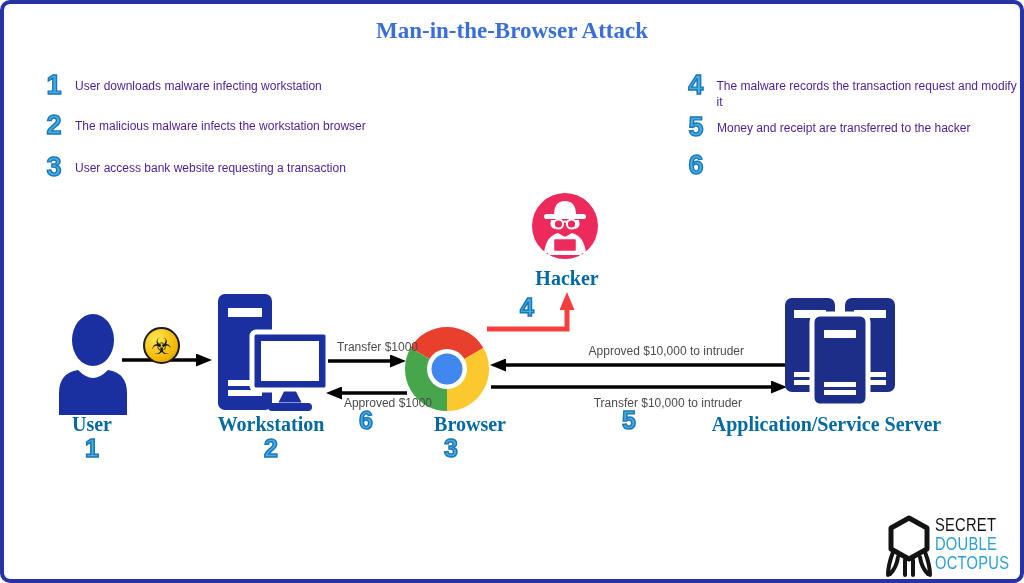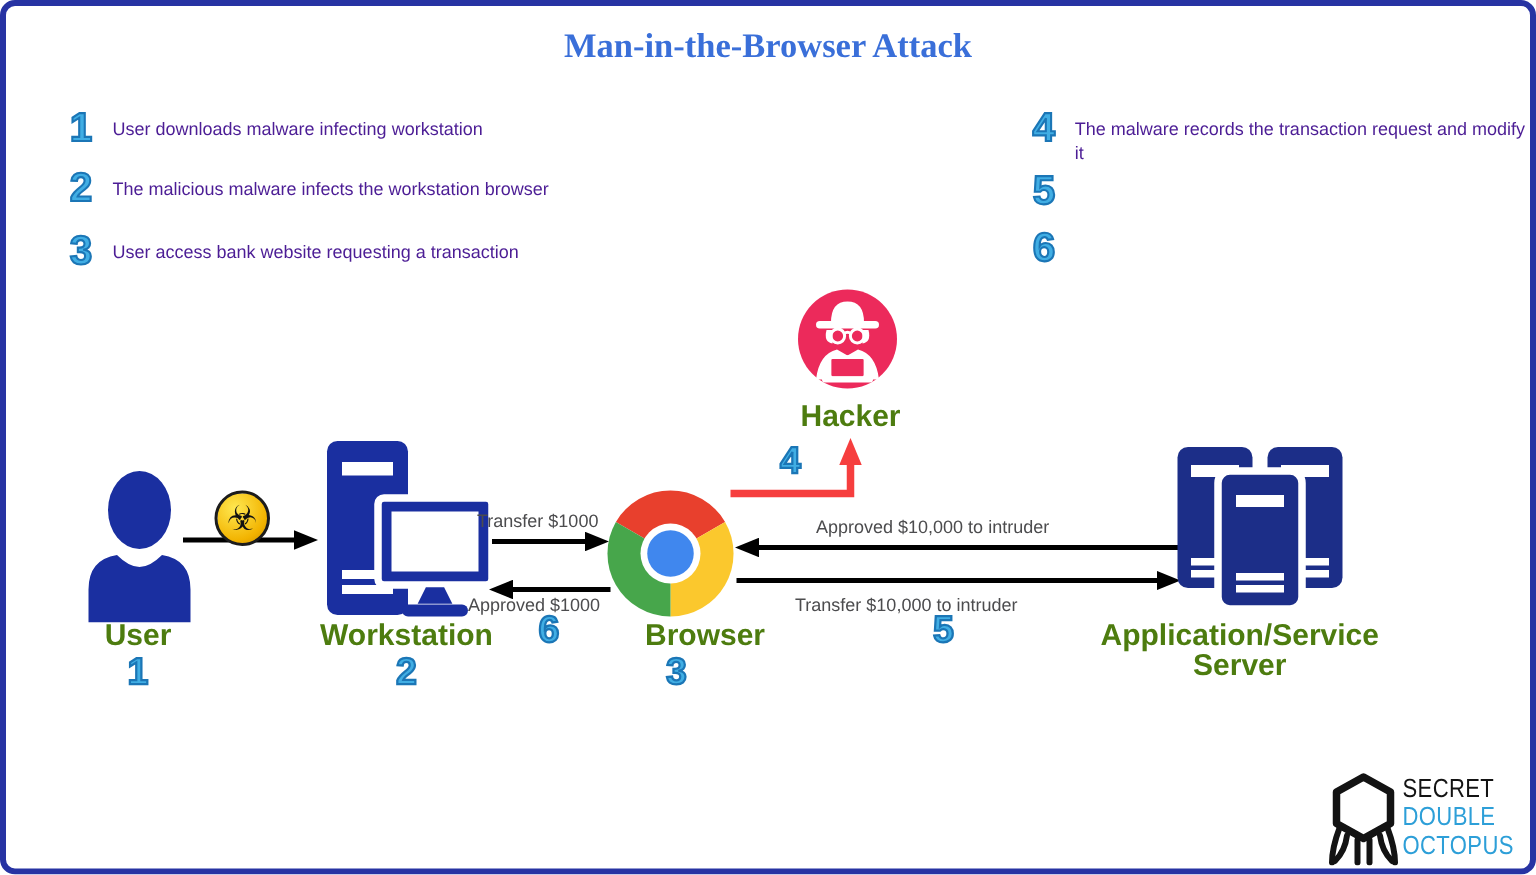--- a/index.html
+++ b/index.html
@@ -17,28 +17,28 @@
   .step .num{
     font-weight:bold;font-size:27px;line-height:1;width:24px;text-align:center;
     color:var(--num_blue,#41aee4);-webkit-text-stroke:1.4px var(--num_stroke,#1b76b6);
   }
   .step .txt{font-size:12px;color:#4c1d95;margin:7px 0 0 9px;max-width:320px;line-height:1.3;}
   .s1{left:38px;top:68px}.s2{left:38px;top:108px}.s3{left:38px;top:150px}
   .s4{left:680px;top:68px}.s5{left:680px;top:110px}.s6{left:680px;top:148px}
   .s6 .txt{max-width:282px}
   .abs{position:absolute;}
   .nlabel{
-    position:absolute;font-family:Liberation Sans, sans-serif;font-weight:bold;
-    font-size:20px;color:#4d7c0f;text-align:center;line-height:1;
+    position:absolute;font-family:Liberation Serif, serif;font-weight:bold;
+    font-size:20px;color:#0369a1;text-align:center;line-height:1;
   }
   .nnum{
     position:absolute;font-weight:bold;font-size:25px;line-height:1;text-align:center;
     color:var(--num_blue,#41aee4);-webkit-text-stroke:1.5px var(--num_stroke,#1b76b6);
   }
-  .caption{position:absolute;font-size:12px;color:#4c4c4e;text-align:left;line-height:1.25;}
+  .caption{position:absolute;font-size:12px;color:#4c4c4e;text-align:right;line-height:1.25;}
   .biohazard{
     position:absolute;left:139px;top:323px;width:37px;height:37px;border-radius:50%;
     background:radial-gradient(circle at 35% 30%, #ffe851, #f2b300 68%, #c98d00);
     border:2px solid #1c1c1c;box-sizing:border-box;display:flex;align-items:center;justify-content:center;
     font-family:"DejaVu Sans",sans-serif;font-size:23px;color:#111;
   }
   .logo-text{position:absolute;left:931px;top:512px;font-weight:normal;font-size:17.5px;line-height:19px;}
   .logo-line{transform:scaleX(0.84);transform-origin:left;letter-spacing:.3px;white-space:nowrap;}
   .logo-line.black{color:#131313;}
   .logo-line.blue{color:var(--logo_blue,#2d9fd8);}
@@ -63,20 +63,21 @@
     <span class="num">3</span>
     <span class="txt">User access bank website requesting a transaction</span>
   </div>
 
   <div class="step s4">
     <span class="num">4</span>
     <span class="txt">The malware records the transaction request and modify it</span>
   </div>
   <div class="step s5">
     <span class="num">5</span>
+    <span class="txt">Money and receipt are  transferred to the hacker</span>
   </div>
   <div class="step s6">
     <span class="num">6</span>
   </div>
 
   <svg class="abs" style="left:0;top:0" width="1016" height="575">
     <defs>
       <marker id="mb" viewBox="0 0 16 13" markerWidth="16" markerHeight="13" refX="2" refY="6.5" orient="auto" markerUnits="userSpaceOnUse">
         <path d="M0,0 L16,6.5 L0,13 Z" fill="#000"></path>
       </marker>
@@ -159,21 +160,21 @@
   <div class="nnum" style="left:197px;top:432px;width:140px">2</div>
   <div class="nnum" style="left:397px;top:432px;width:100px">3</div>
 
   <div class="nnum" style="left:503px;top:291px;width:40px">4</div>
   <div class="nnum" style="left:605px;top:404px;width:40px">5</div>
   <div class="nnum" style="left:342px;top:404px;width:40px">6</div>
 
   <div class="caption" style="left:314px;top:336px;width:100px">Transfer $1000</div>
   <div class="caption" style="left:308px;top:392px;width:120px">Approved $1000</div>
   <div class="caption" style="left:540px;top:340px;width:200px">Approved $10,000 to intruder</div>
-  <div class="caption" style="left:526px;top:392px;width:200px">Transfer $10,000 to intruder</div>
+  <div class="caption" style="left:538px;top:392px;width:200px">Transfer $10,000 to intruder</div>
 
   <svg class="abs" style="left:882px;top:511px" width="46" height="62" viewBox="0 0 46 62">
     <polygon points="23,3 41,13 41,34 23,44 5,34 5,13" fill="none" stroke="#131313" stroke-width="5" stroke-linejoin="round"></polygon>
     <g stroke="#131313" stroke-width="4" fill="none" stroke-linecap="round">
       <path d="M19,45 L19,60"></path>
       <path d="M27,45 L27,60"></path>
       <path d="M12,42 C11,50 8,55 4,59"></path>
       <path d="M34,42 C35,50 38,55 42,59"></path>
       <path d="M7,37 C4,45 2,52 2,60"></path>
       <path d="M39,37 C42,45 44,52 44,60"></path>

